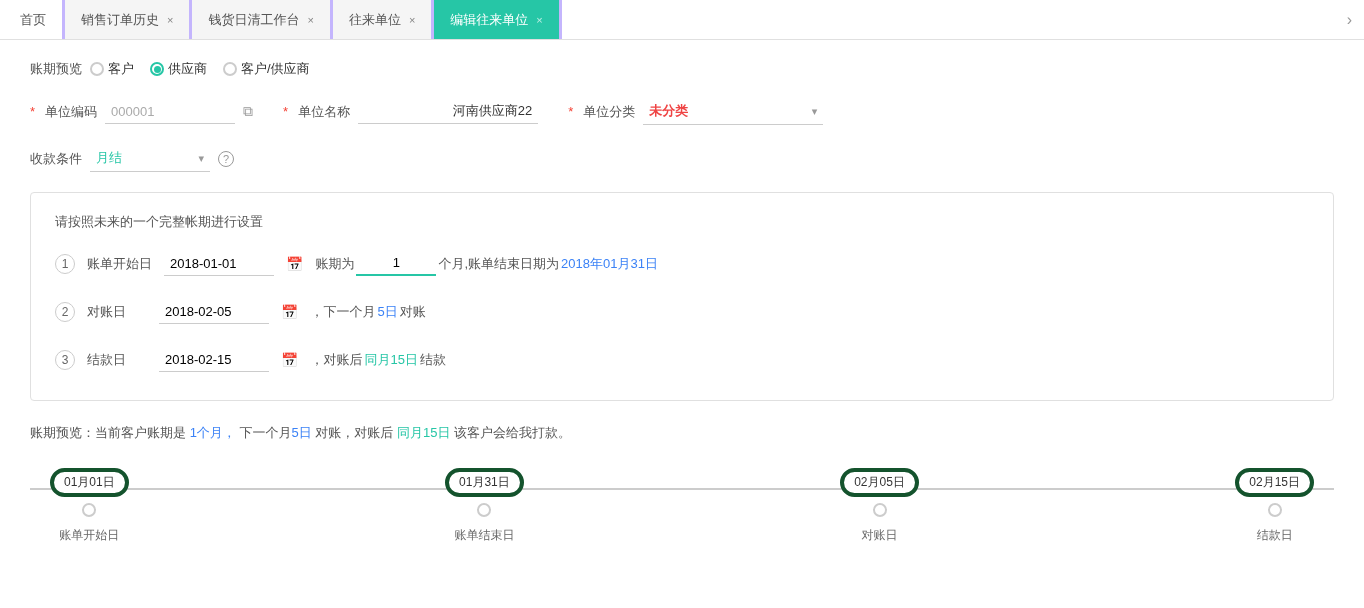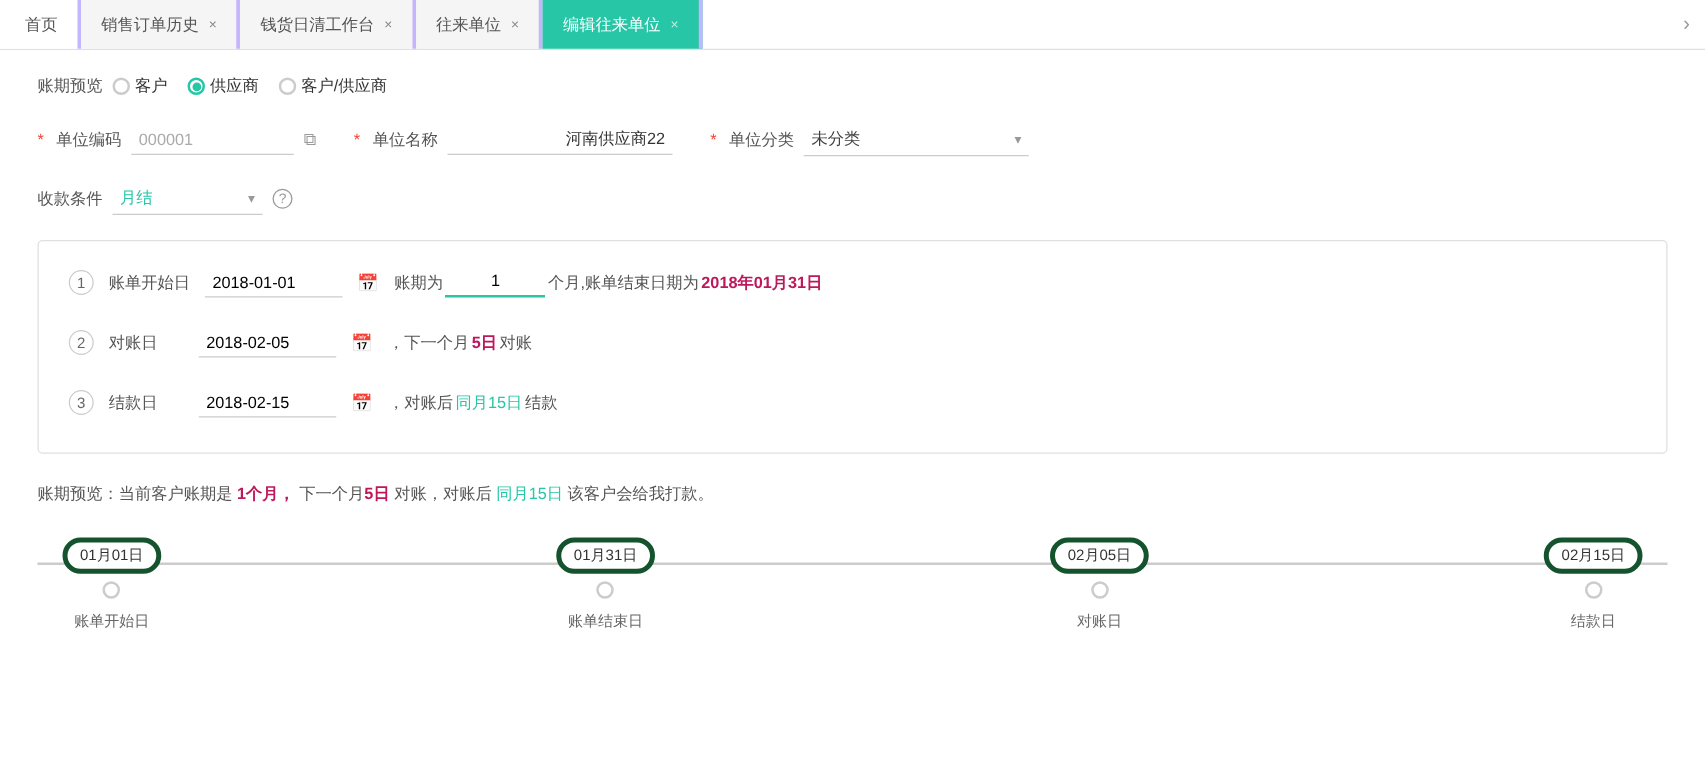--- a/index.html
+++ b/index.html
@@ -190,21 +190,21 @@
       width: 110px;
       background: transparent;
     }
     .period-desc {
       color: #555;
       font-size: 13px;
       display: flex;
       align-items: center;
       gap: 2px;
     }
-    .highlight-orange { color: #be185d; font-weight: 700; }
+    .highlight-orange { color: #3b82f6; font-weight: 400; }
     .highlight-teal { color: #26c6a6; font-weight: 500; }
 
     
     .month-input {
       border: none;
       border-bottom: 2px solid #26c6a6;
       width: 80px;
       padding: 4px 6px;
       font-size: 13px;
       outline: none;
@@ -333,38 +333,39 @@
     </div>
     <div class="form-field">
       <span class="required-star">*</span>
       <span class="form-label">单位名称</span>
       <input type="text" class="form-input" style="width: 180px; text-align: right;" value="河南供应商22">
     </div>
     <div class="form-field">
       <span class="required-star">*</span>
       <span class="form-label">单位分类</span>
       <div class="dropdown-field" style="min-width:180px;">
-        <span class="dropdown-value" style="color:#404040;">未分类</span>
+        <span class="dropdown-value" style="color:#ef4444;font-weight:bold;">未分类</span>
         <span class="dropdown-arrow">▾</span>
       </div>
     </div>
   </div>
 
   <div class="form-row">
     <div class="form-field">
       <span class="form-label">收款条件</span>
       <div class="dropdown-field" style="min-width:120px;">
         <span class="dropdown-value">月结</span>
         <span class="dropdown-arrow">▾</span>
       </div>
       <span class="help-icon">?</span>
     </div>
   </div>
 
   <div class="section-box">
+    <div class="section-title">请按照未来的一个完整帐期进行设置</div>
 
     <div class="period-row">
       <div class="period-num">1</div>
       <span class="period-label">账单开始日</span>
       <input type="text" class="period-date-input" value="2018-01-01" style="">
       <span class="calendar-icon">📅</span>
       <span class="period-desc">
         <span>账期为</span>
         <input type="text" class="month-input" value="1" style="width: 80px;">
         <span>个月,账单结束日期为</span>

